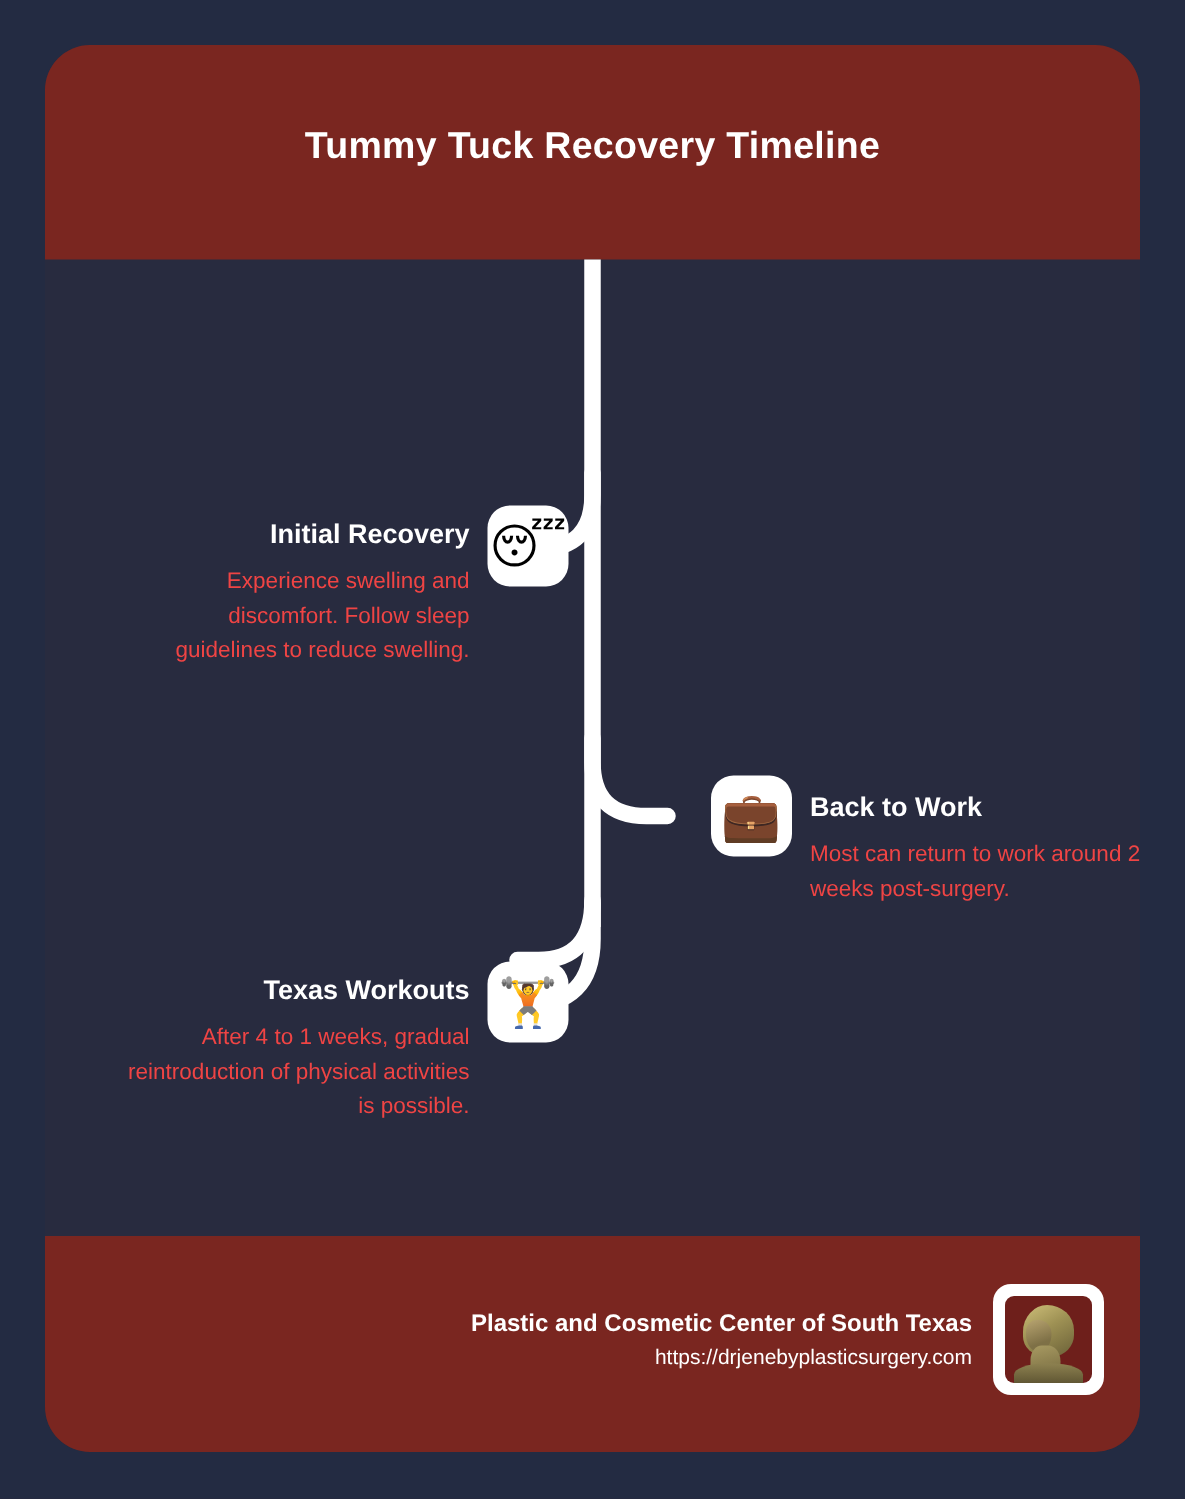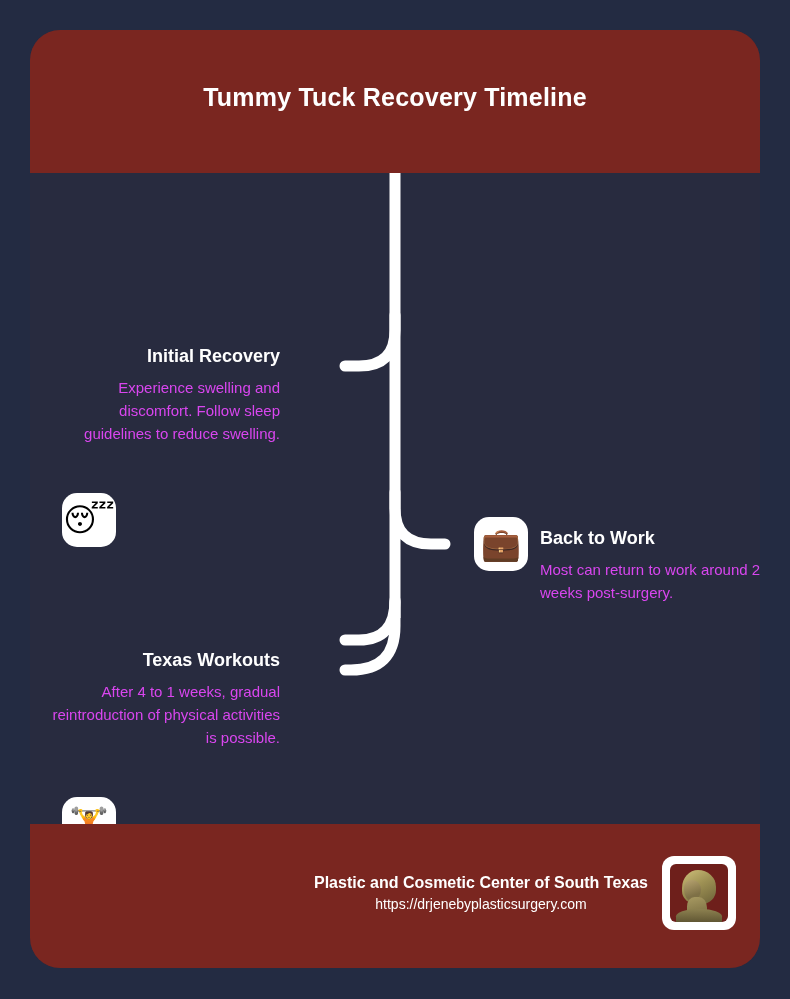--- a/index.html
+++ b/index.html
@@ -66,21 +66,21 @@
   }
   .footer-inner {
     position: absolute;
     right: 24px;
     top: 32px;
     display: flex;
     align-items: center;
     gap: 14px;
   }
   .footer-text {
-    text-align: center;
+    text-align: right;
   }
   .footer-name {
     color: #ffffff;
     font-size: 16px;
     font-weight: bold;
     line-height: 1.45;
     white-space: nowrap;
   }
   .footer-url {
     color: #ffffff;
@@ -155,22 +155,21 @@
     pointer-events: none;
   }
 
   
   .step {
     position: absolute;
     display: flex;
     align-items: flex-start;
   }
   .step-left {
-    flex-direction: column;
-    gap: 48px;
+    flex-direction: row;
   }
   .step-right {
     flex-direction: row;
   }
   .step-text {
     display: flex;
     flex-direction: column;
   }
   .step-left .step-text {
     text-align: right;
@@ -182,21 +181,21 @@
     justify-content: center;
   }
   .step-heading {
     color: #ffffff;
     font-size: 18px;
     font-weight: bold;
     line-height: 1.25;
     white-space: nowrap;
   }
   .step-body {
-    color: #d946ef;
+    color: #ef4444;
     font-size: 15px;
     font-weight: normal;
     line-height: 1.55;
     margin-top: 8px;
   }
   .step-icon {
     width: 54px;
     height: 54px;
     background: #ffffff;
     border-radius: 15px;

